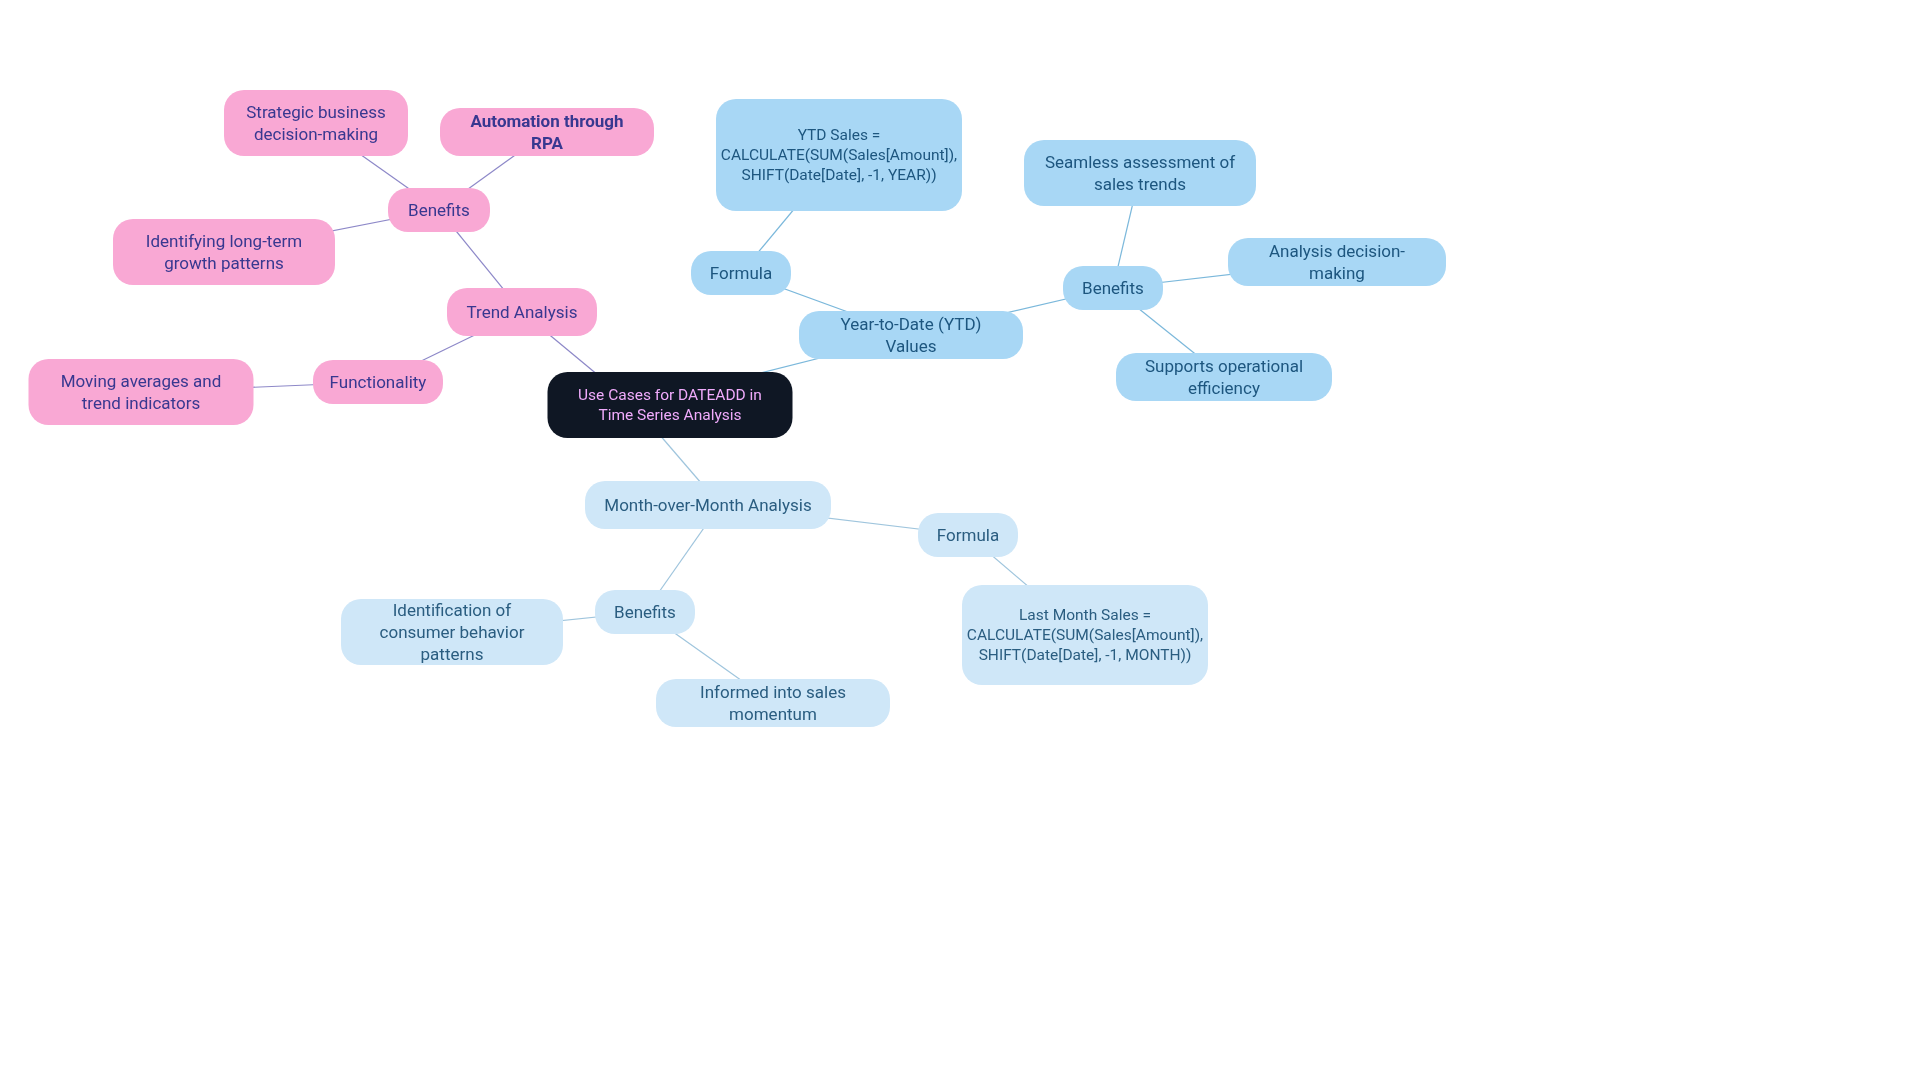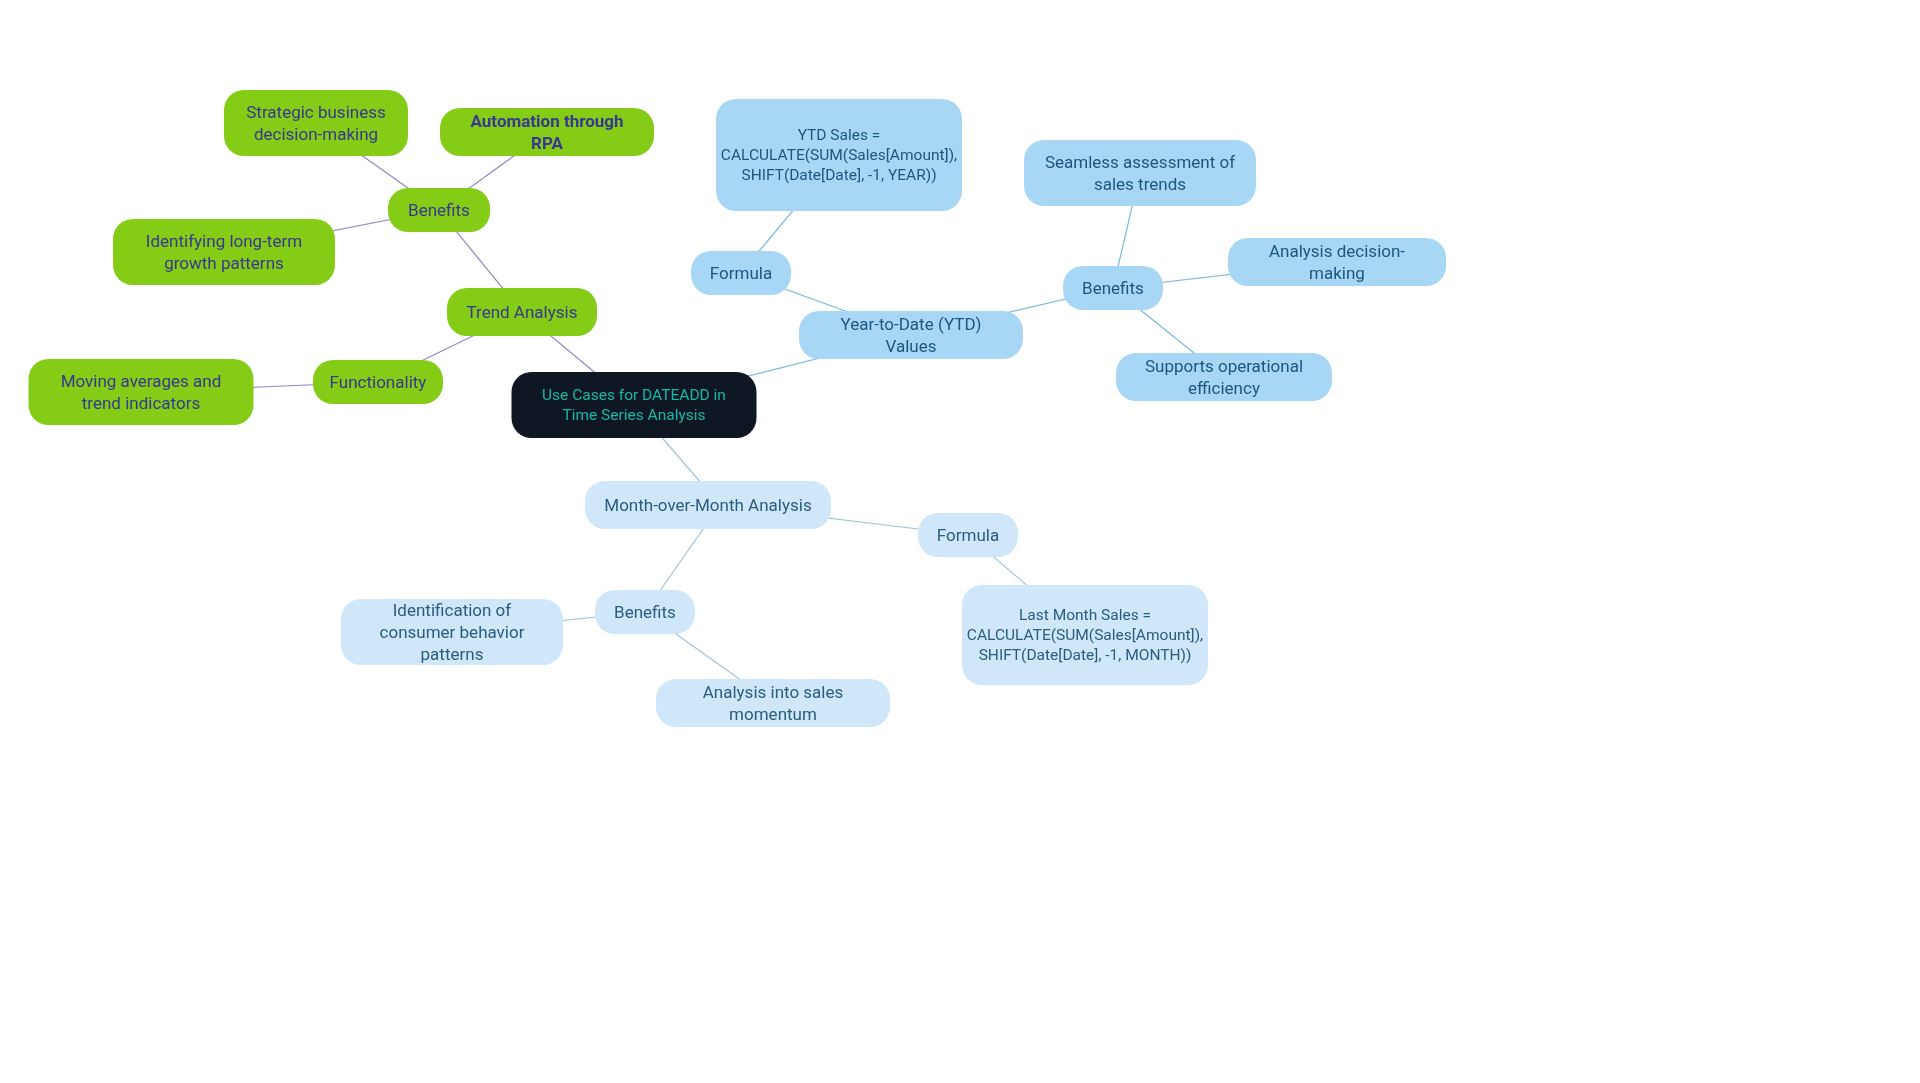--- a/index.html
+++ b/index.html
@@ -18,27 +18,28 @@
     align-items: center;
     justify-content: center;
     text-align: center;
     padding: 10px 18px;
     font-size: 17px;
     line-height: 1.3;
     transform: translate(-50%, -50%);
   }
   .root {
     background: #0f1724;
-    color: #14b8a6;
+    color: #f0abfc;
     width: 245px;
     height: 66px;
     font-size: 15.5px;
+    margin-left: 36px;
   }
   .purple {
-    background: #84cc16;
+    background: #f9a8d4;
     color: #383890;
   }
   .blue1 {
     background: #a8d7f5;
     color: #1d567f;
   }
   .blue2 {
     background: #cfe7f8;
     color: #2a5d80;
   }
@@ -140,14 +141,14 @@
 <div class="node blue2" style="left:1085px; top:635px; width:246px; height:100px; font-size:15.5px;">
   <span>Last Month Sales = CALCULATE(SUM(Sales[Amount]), SHIFT(Date[Date], -1, MONTH))</span>
 </div>
 <div class="node blue2" style="left:645px; top:612px; width:100px; height:44px;">
   <span>Benefits</span>
 </div>
 <div class="node blue2" style="left:452px; top:632px; width:222px; height:66px;">
   <span>Identification of consumer behavior patterns</span>
 </div>
 <div class="node blue2" style="left:773px; top:703px; width:234px; height:48px;">
-  <span>Analysis into sales momentum</span>
+  <span>Informed into sales momentum</span>
 </div>
 
 </body></html>

